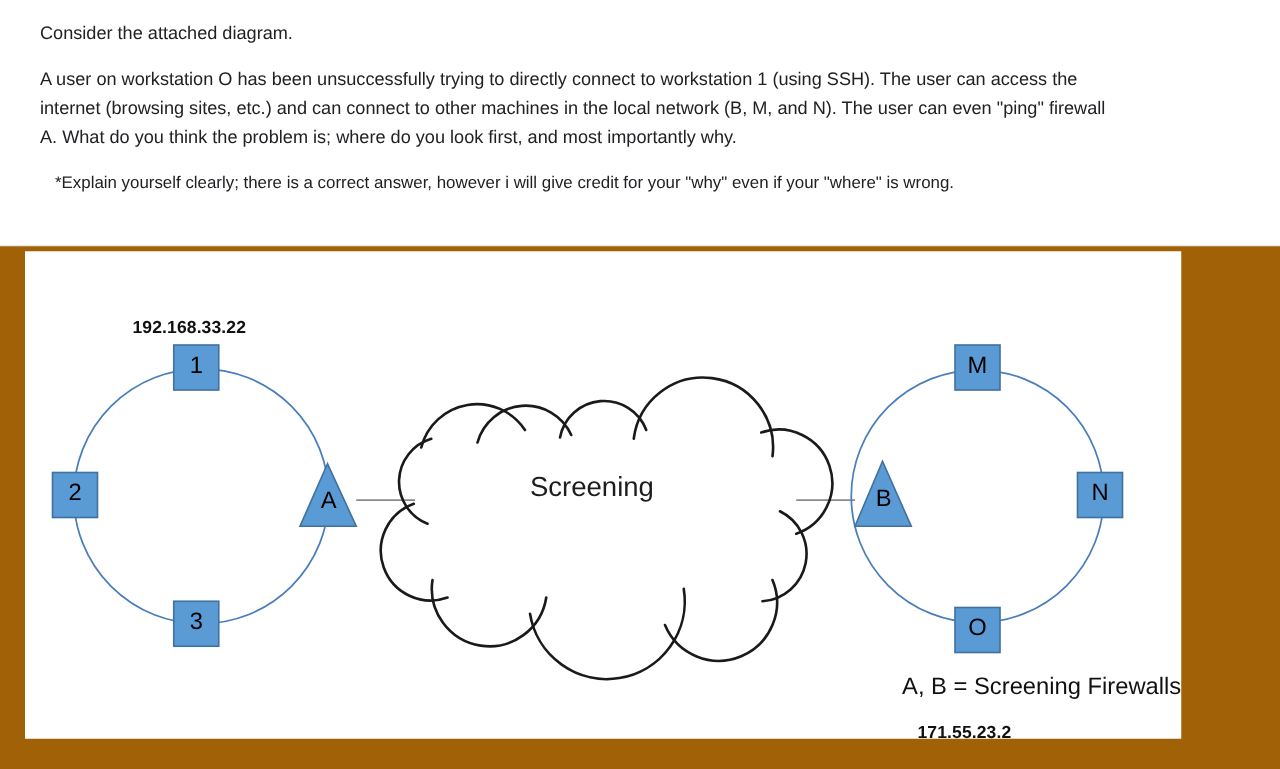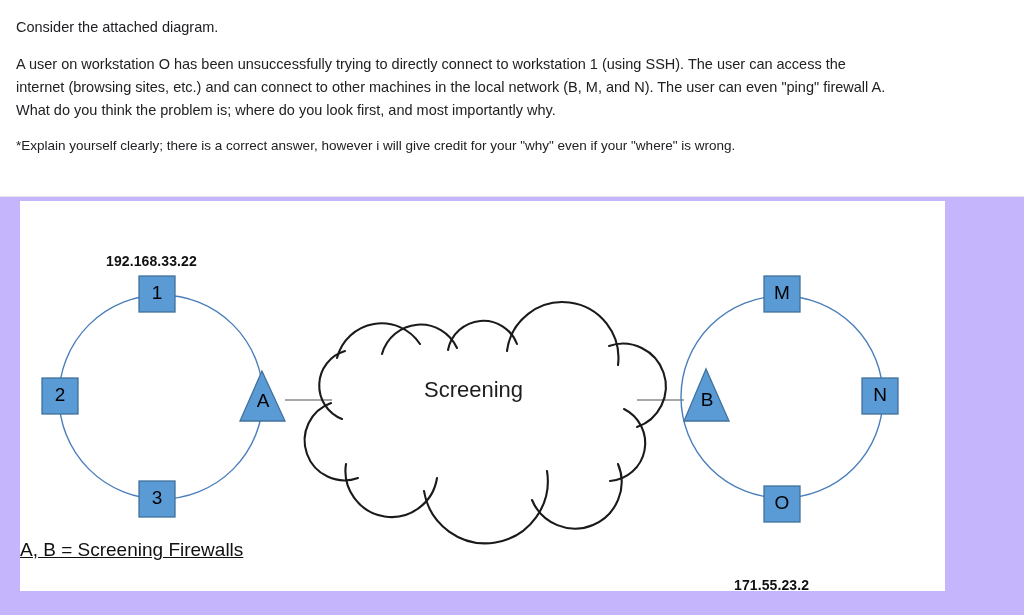--- a/index.html
+++ b/index.html
@@ -20,56 +20,56 @@
     height: 615px;
     background: #ffffff;
   }
 
   
   .question-block {
     position: absolute;
     left: 0;
     top: 0;
     width: 908px;
-    padding: 16px 20px 10px 16px;
+    padding: 16px 20px 10px 32px;
     box-sizing: border-box;
     background: #ffffff;
   }
   .q-para {
     font-size: 14.5px;
     line-height: 23px;
     color: #202124;
     margin: 0 0 14px 0;
     max-width: 960px;
   }
   .q-para:last-child { margin-bottom: 0; }
   .q-note {
     font-size: 13.5px;
     line-height: 20px;
     color: #202124;
-    margin: 0;
+    margin: 12px;
   }
 
   .divider {
     position: absolute;
     left: 0;
     top: 196px;
     width: 1024px;
     height: 1px;
     background: #e4e6e8;
   }
 
   
   .attachment-area {
     position: absolute;
     left: 0;
     top: 197px;
     width: 1024px;
     height: 418px;
-    background: #c4b5fd;
+    background: #a16207;
   }
   .diagram-card {
     position: absolute;
     left: 20px;
     top: 4px;
     width: 925px;
     height: 390px;
     background: #ffffff;
   }
 
@@ -99,24 +99,23 @@
     color: #000000;
     text-align: center;
   }
   .cloud-label {
     font-size: 22px;
     color: #1d1d1d;
   }
   .legend-line {
     font-size: 19px;
     color: #111111;
-    text-align: left;
+    text-align: right;
     width: 100%;
     left: 0;
-    text-decoration: underline;
   }
 </style>
 </head>
 <body>
 
 <div class="page">
 
   <div class="question-block">
     <p class="q-para">Consider the attached diagram.</p>
     <p class="q-para">A user on workstation O has been unsuccessfully trying to directly connect to workstation 1 (using SSH).  The user can access the internet (browsing sites, etc.) and can connect to other machines in the local network (B, M, and N).  The user can even "ping" firewall A.  What do you think the problem is; where do you look first, and most importantly why.</p>

